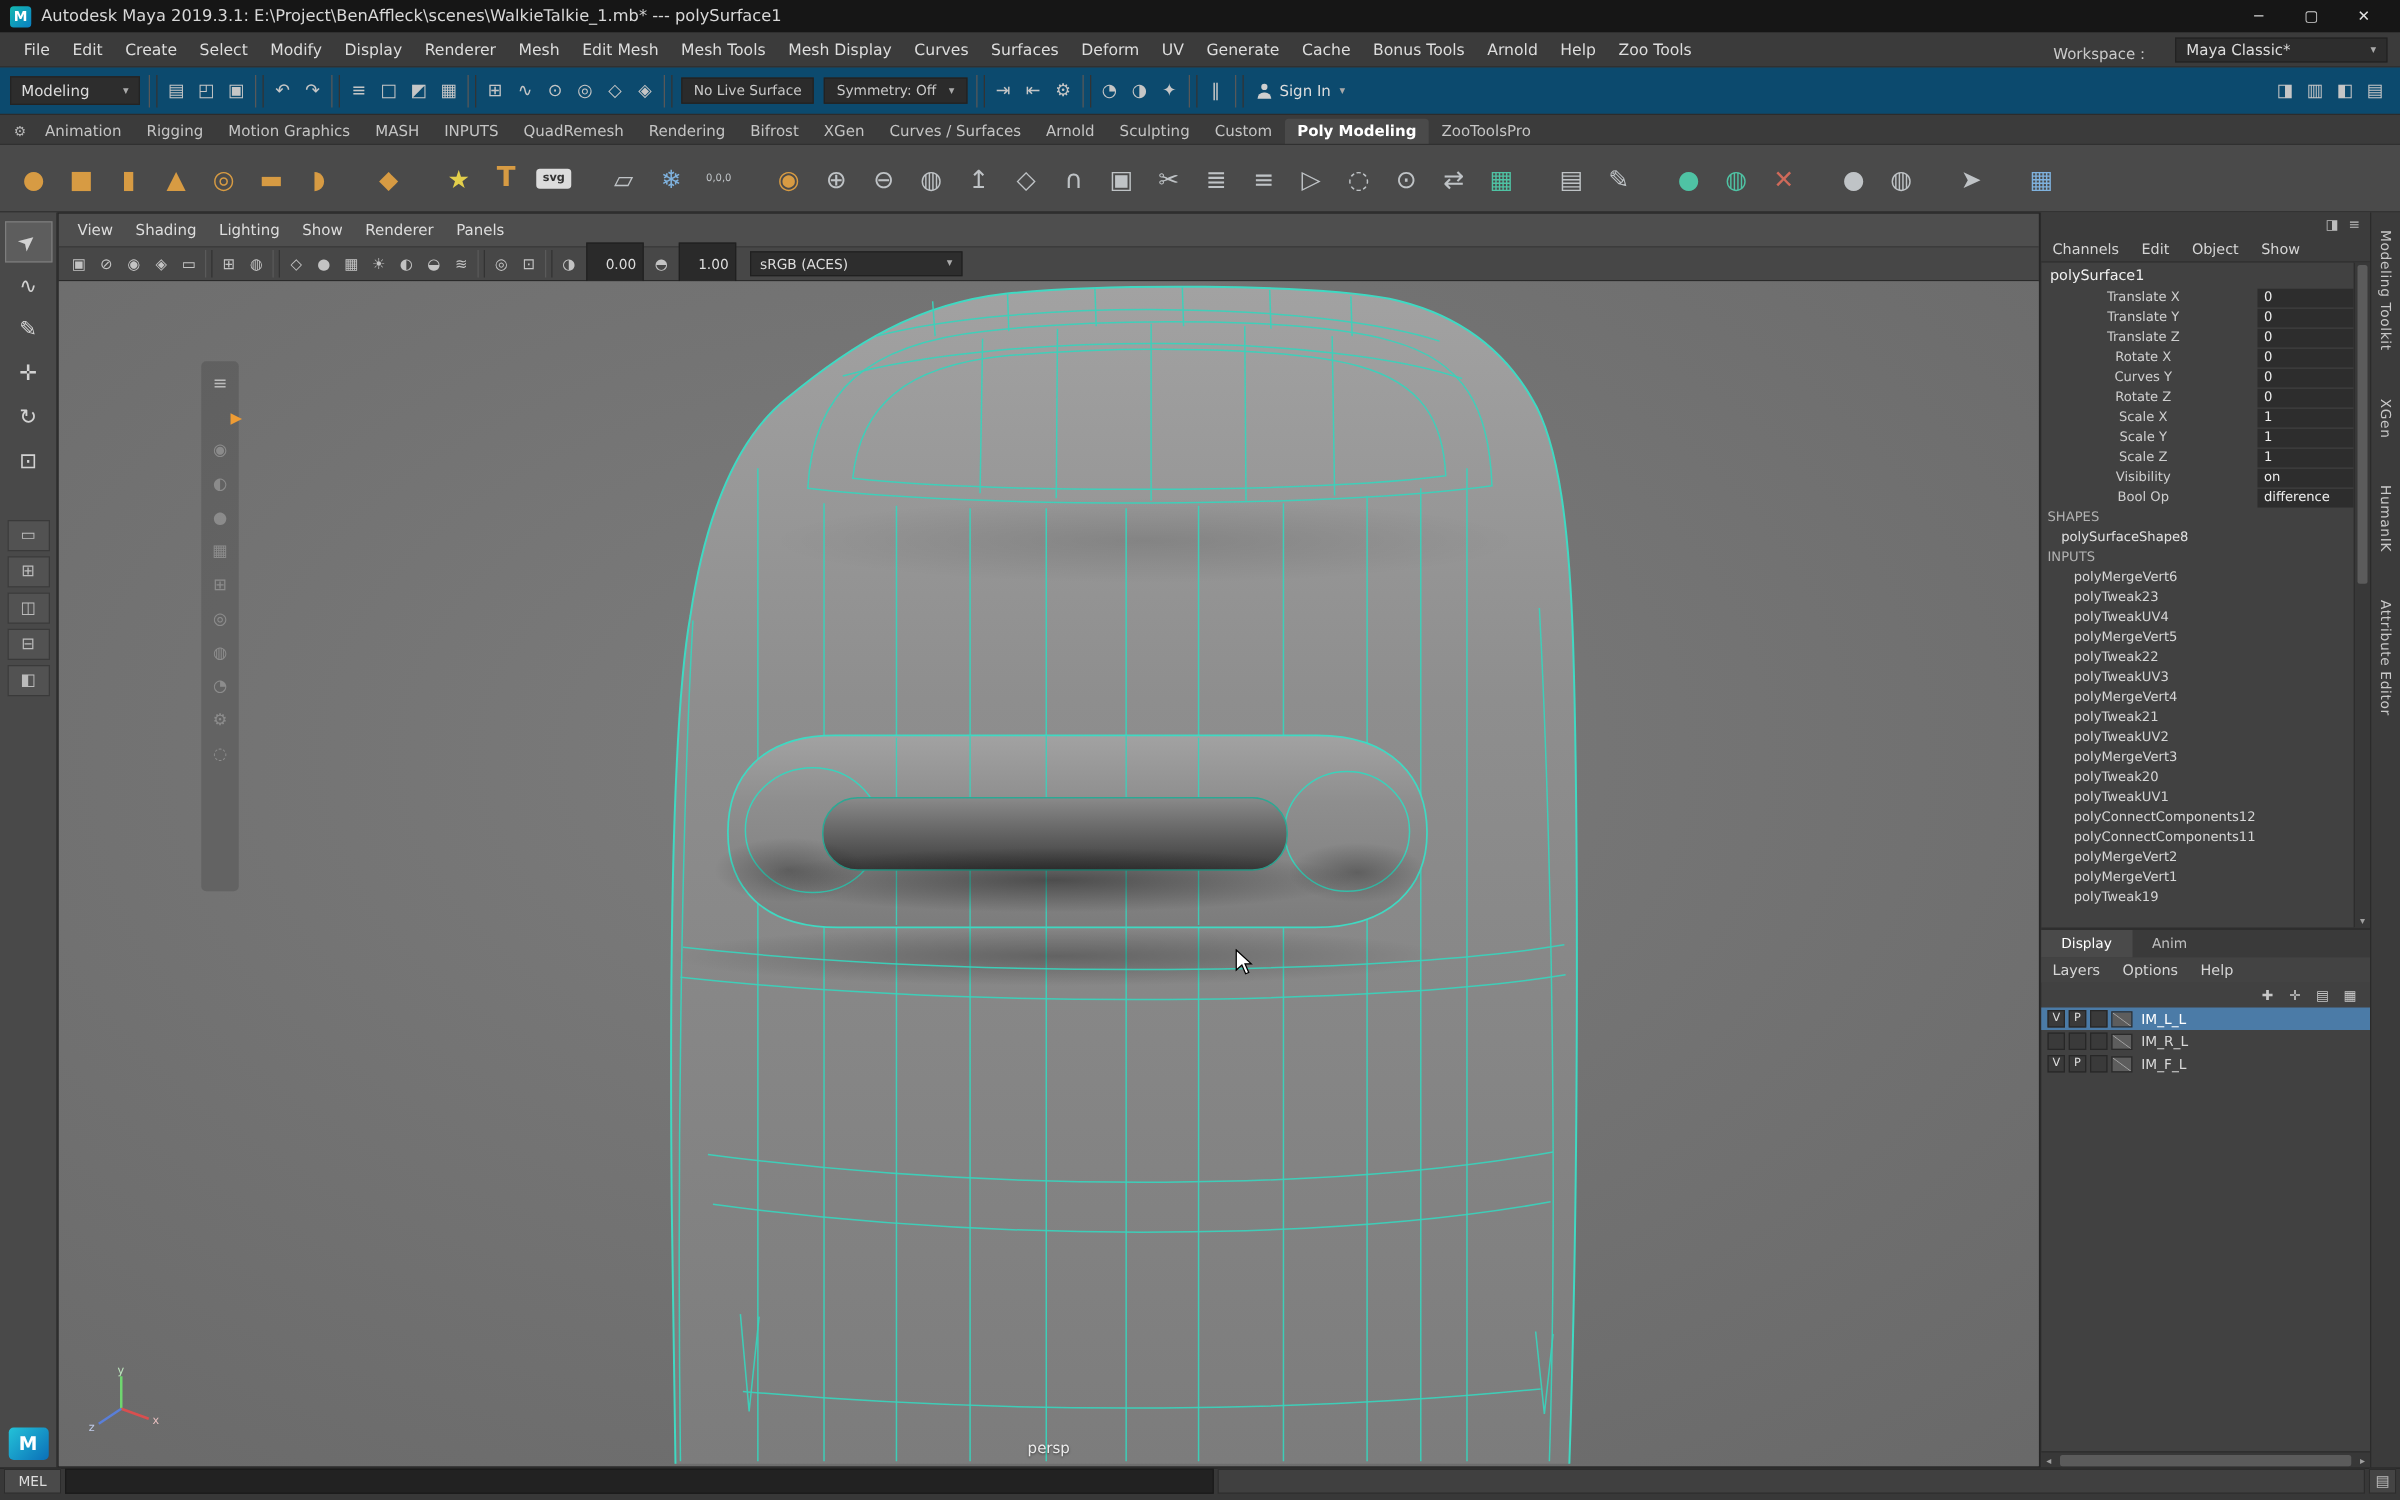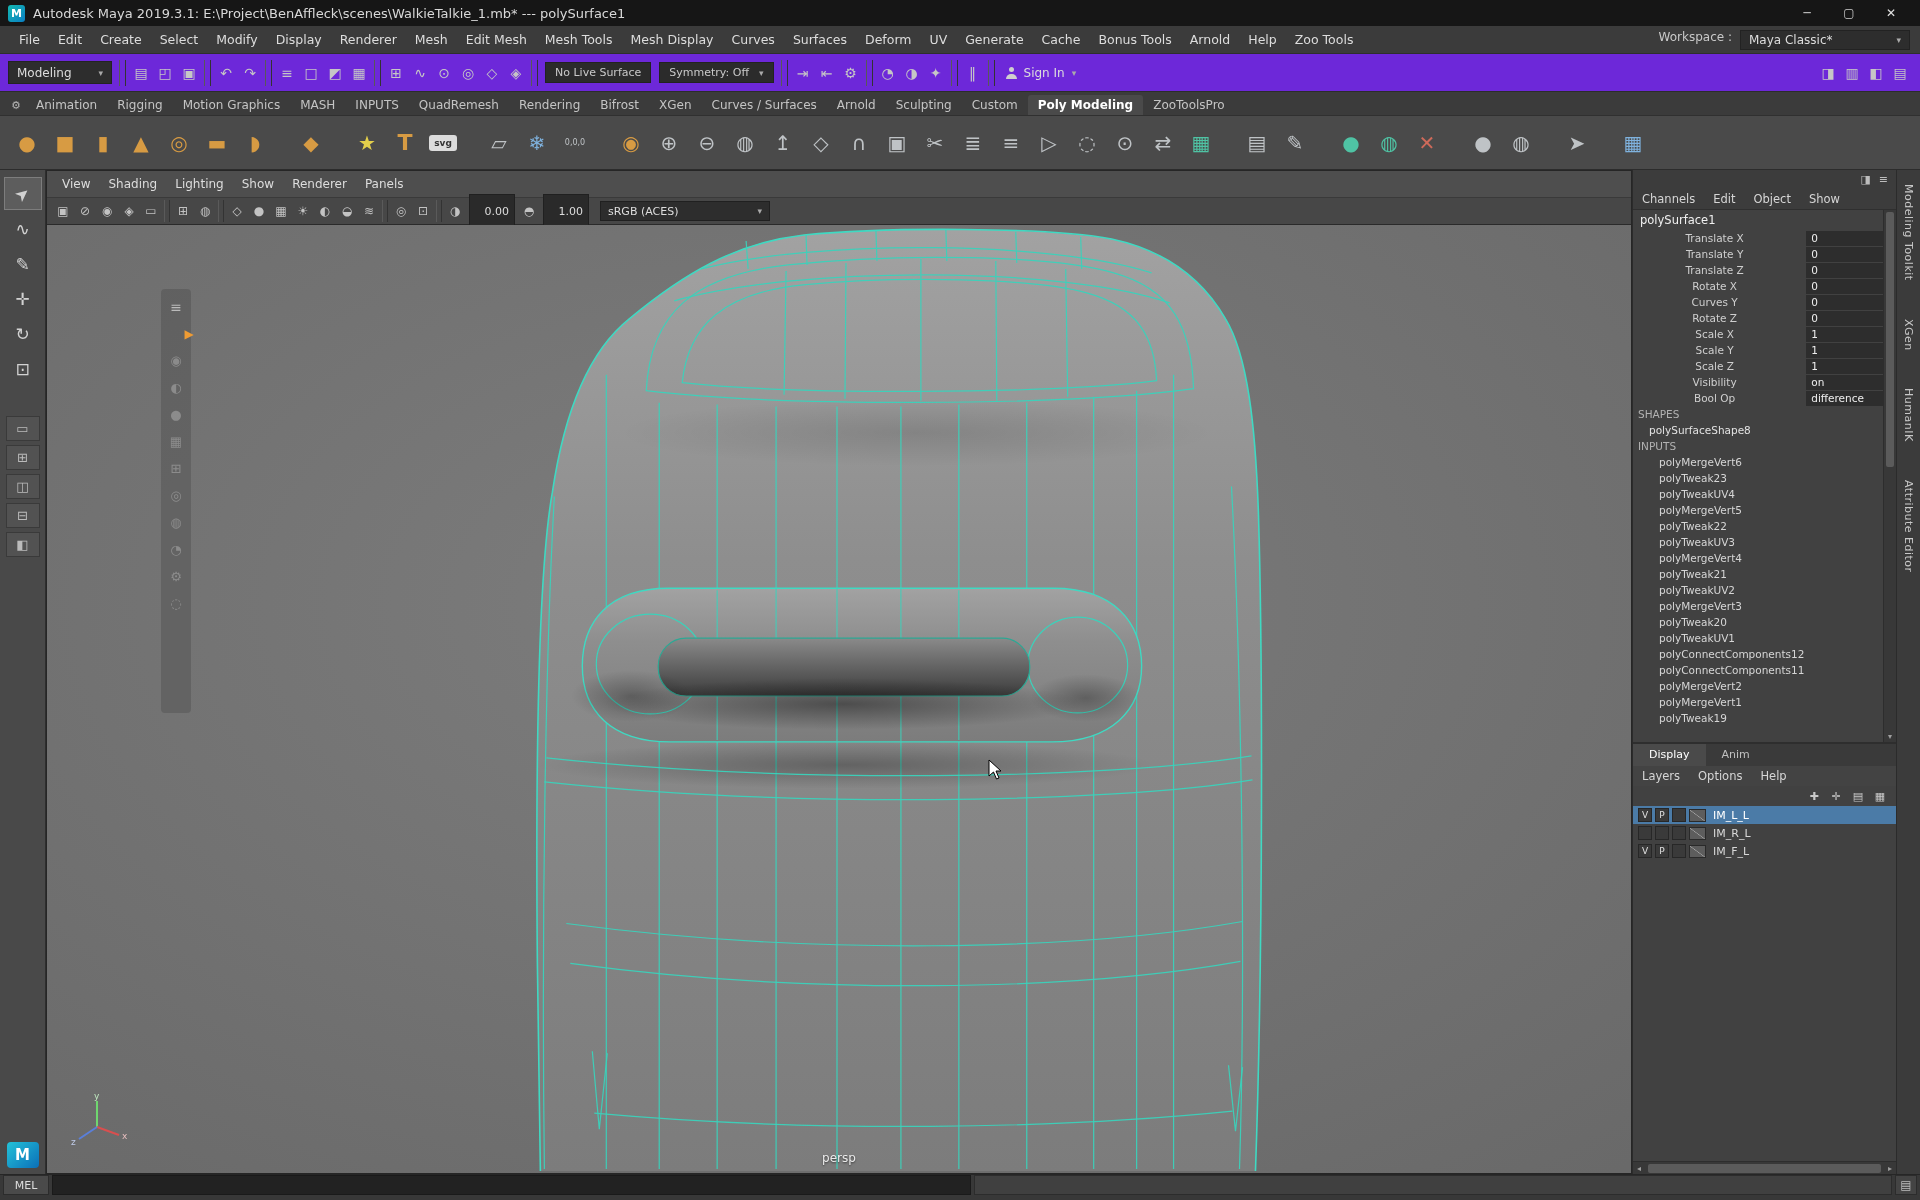--- a/index.html
+++ b/index.html
@@ -11,25 +11,25 @@
   .titlebar{height:26px;background:#161616;display:flex;align-items:center;gap:8px;padding:0 8px;font-size:13px;color:#d8d8d8;flex:none}
   .maya-badge{width:17px;height:17px;border-radius:3px;background:linear-gradient(135deg,#14b8b0,#0a7fc4);display:flex;align-items:center;justify-content:center;color:#fff;font-size:11px;font-weight:bold;flex:none}
   .titlebar .win{margin-left:auto;display:flex}
   .winbtn{width:42px;height:26px;display:flex;align-items:center;justify-content:center;font-size:12px;color:#cfcfcf}
   .winbtn.close{color:#e3e3e3}
 
   
   .menubar{height:28px;background:#3b3b3b;border-bottom:1px solid #2e2e2e;display:flex;align-items:center;padding:0 10px;font-size:12.5px;flex:none}
   .menu-item{padding:0 9px;line-height:27px;color:#dddddd;white-space:nowrap}
   .menus{display:flex}
-  .workspace{margin-left:auto;display:flex;align-items:flex-start;gap:8px;font-size:12px;color:#c9c9c9}
+  .workspace{margin-left:auto;display:flex;align-items:flex-end;gap:24px;font-size:12px;color:#c9c9c9}
   .ws-select{background:#2d2d2d;border:1px solid #222;padding:2px 8px;width:170px;display:flex;justify-content:space-between;align-items:center;color:#ddd}
 
   
-  .statusline{height:38px;background:#6d28d9;border-bottom:1px solid #2c2c2c;display:flex;align-items:center;padding:0 8px;flex:none}
+  .statusline{height:38px;background:#0c4a6e;border-bottom:1px solid #2c2c2c;display:flex;align-items:center;padding:0 8px;flex:none}
   .mode-select{background:#2d2d2d;border:1px solid #232323;height:23px;width:104px;display:flex;align-items:center;justify-content:space-between;padding:0 8px;font-size:12px;color:#ddd;margin-right:4px}
   .sl-icons,.sl-right{display:flex;align-items:center}
   .sl-icon{width:24px;height:24px;display:flex;align-items:center;justify-content:center;font-size:14px;color:#c6c6c6}
   .sl-icon.sep{width:7px;height:26px;border-left:1px solid #585858;border-right:1px solid #333;margin:0 3px}
   .sl-field{background:#2b2b2b;border:1px solid #222;height:21px;font-size:11px;display:flex;align-items:center;gap:10px;padding:0 9px;color:#c9c9c9;margin:0 4px;white-space:nowrap}
   .signin{display:flex;align-items:center;gap:7px;margin:0 8px;font-size:12px;color:#ddd;white-space:nowrap}
   .person{width:11px;height:12px;position:relative;display:inline-block}
   .person::before{content:"";position:absolute;top:0;left:3px;width:5px;height:5px;border-radius:50%;background:#cfcfcf}
   .person::after{content:"";position:absolute;bottom:0;left:0;width:11px;height:5px;border-radius:5px 5px 0 0;background:#cfcfcf}
   .sl-right{margin-left:auto}

